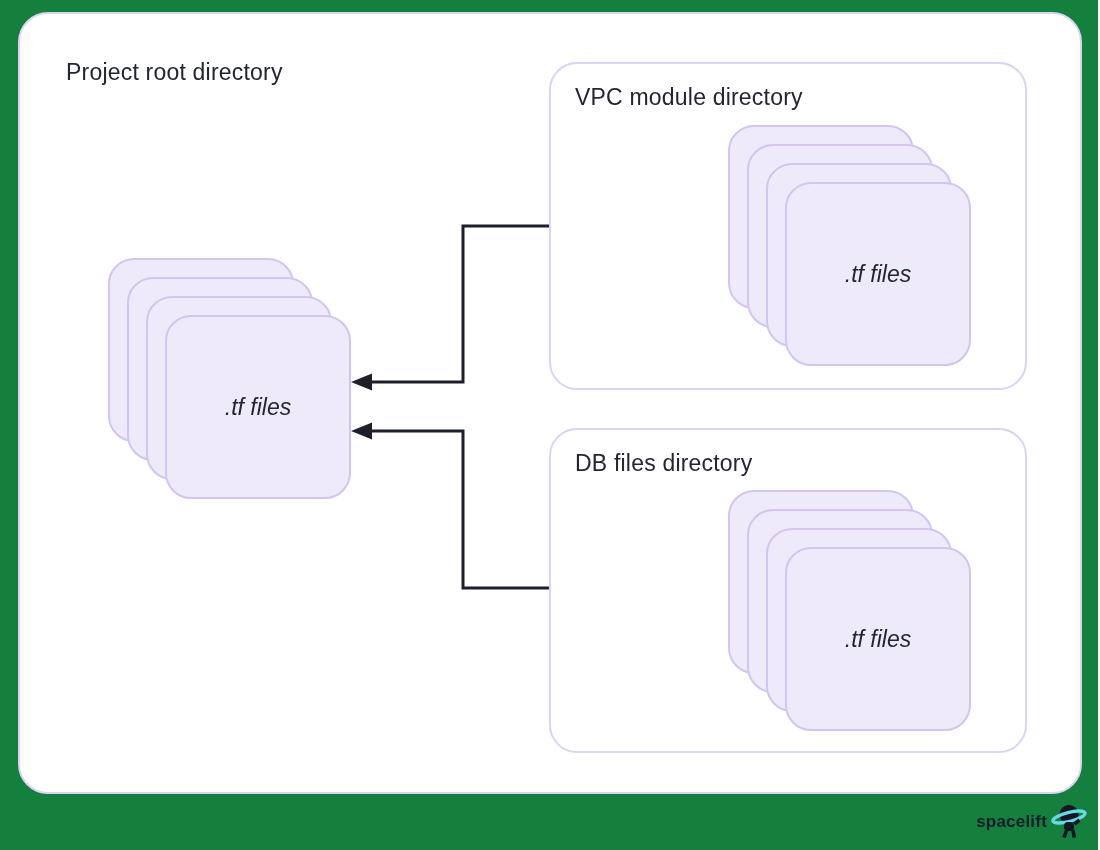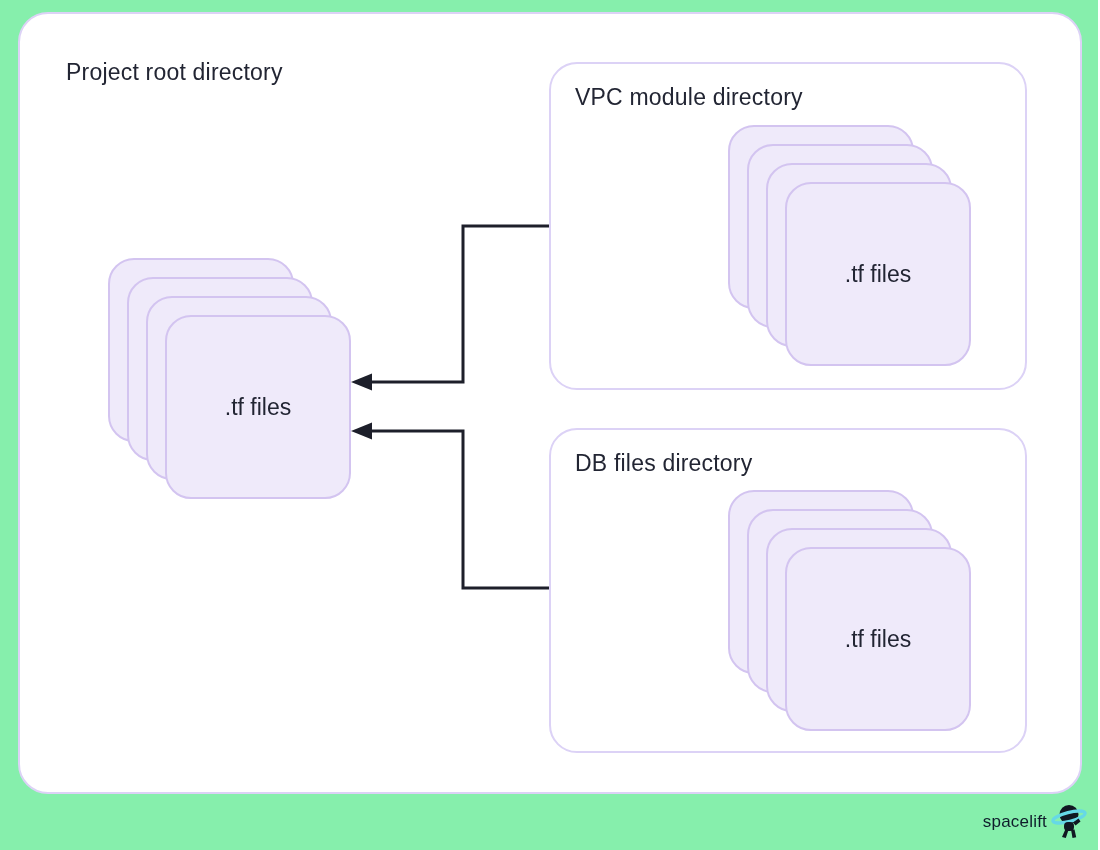--- a/index.html
+++ b/index.html
@@ -2,21 +2,21 @@
 <html><head>
 <meta charset="utf-8">
 <style>
   * { margin: 0; padding: 0; box-sizing: border-box; }
   html, body { background: #ffffff; }
   body { font-family: "Liberation Sans", sans-serif; }
   .canvas {
     position: relative;
     width: 1098px;
     height: 850px;
-    background: #86efac;
+    background: #15803d;
     overflow: hidden;
   }
   .outer-box {
     position: absolute;
     left: 18px; top: 12px;
     width: 1064px; height: 782px;
     border: 2px solid #dcd2f6;
     border-radius: 30px;
     background: #ffffff;
   }
@@ -53,21 +53,21 @@
     position: absolute;
     width: 186px; height: 184px;
     background: #efeafa;
     border: 2px solid #d3c4f0;
     border-radius: 26px;
   }
   .card.c0 { left: 0;    top: 0; }
   .card.c1 { left: 19px; top: 19px; }
   .card.c2 { left: 38px; top: 38px; }
   .card.c3 { left: 57px; top: 57px;
-    display: flex; align-items: center; justify-content: center;
+    display: flex; align-items: center; justify-content: center; font-style: italic;
   }
   .card-label {
     font-size: 23px;
     color: #222533;
   }
   .connectors {
     position: absolute;
     left: 0; top: 0;
     width: 1100px; height: 850px;
     pointer-events: none;
@@ -76,21 +76,21 @@
   .connectors polygon { fill: #1d1f2a; }
   .logo {
     position: absolute;
     right: 10px; bottom: 8px;
     display: flex;
     align-items: center;
     gap: 1px;
   }
   .logo-text {
     font-size: 17px;
-    font-weight: normal;
+    font-weight: bold;
     color: #0f1d2b;
     letter-spacing: 0.2px;
   }
   .logo-icon { width: 40px; height: 40px; display: block; }
 </style>
 </head>
 <body>
 
 <div class="canvas">
 

